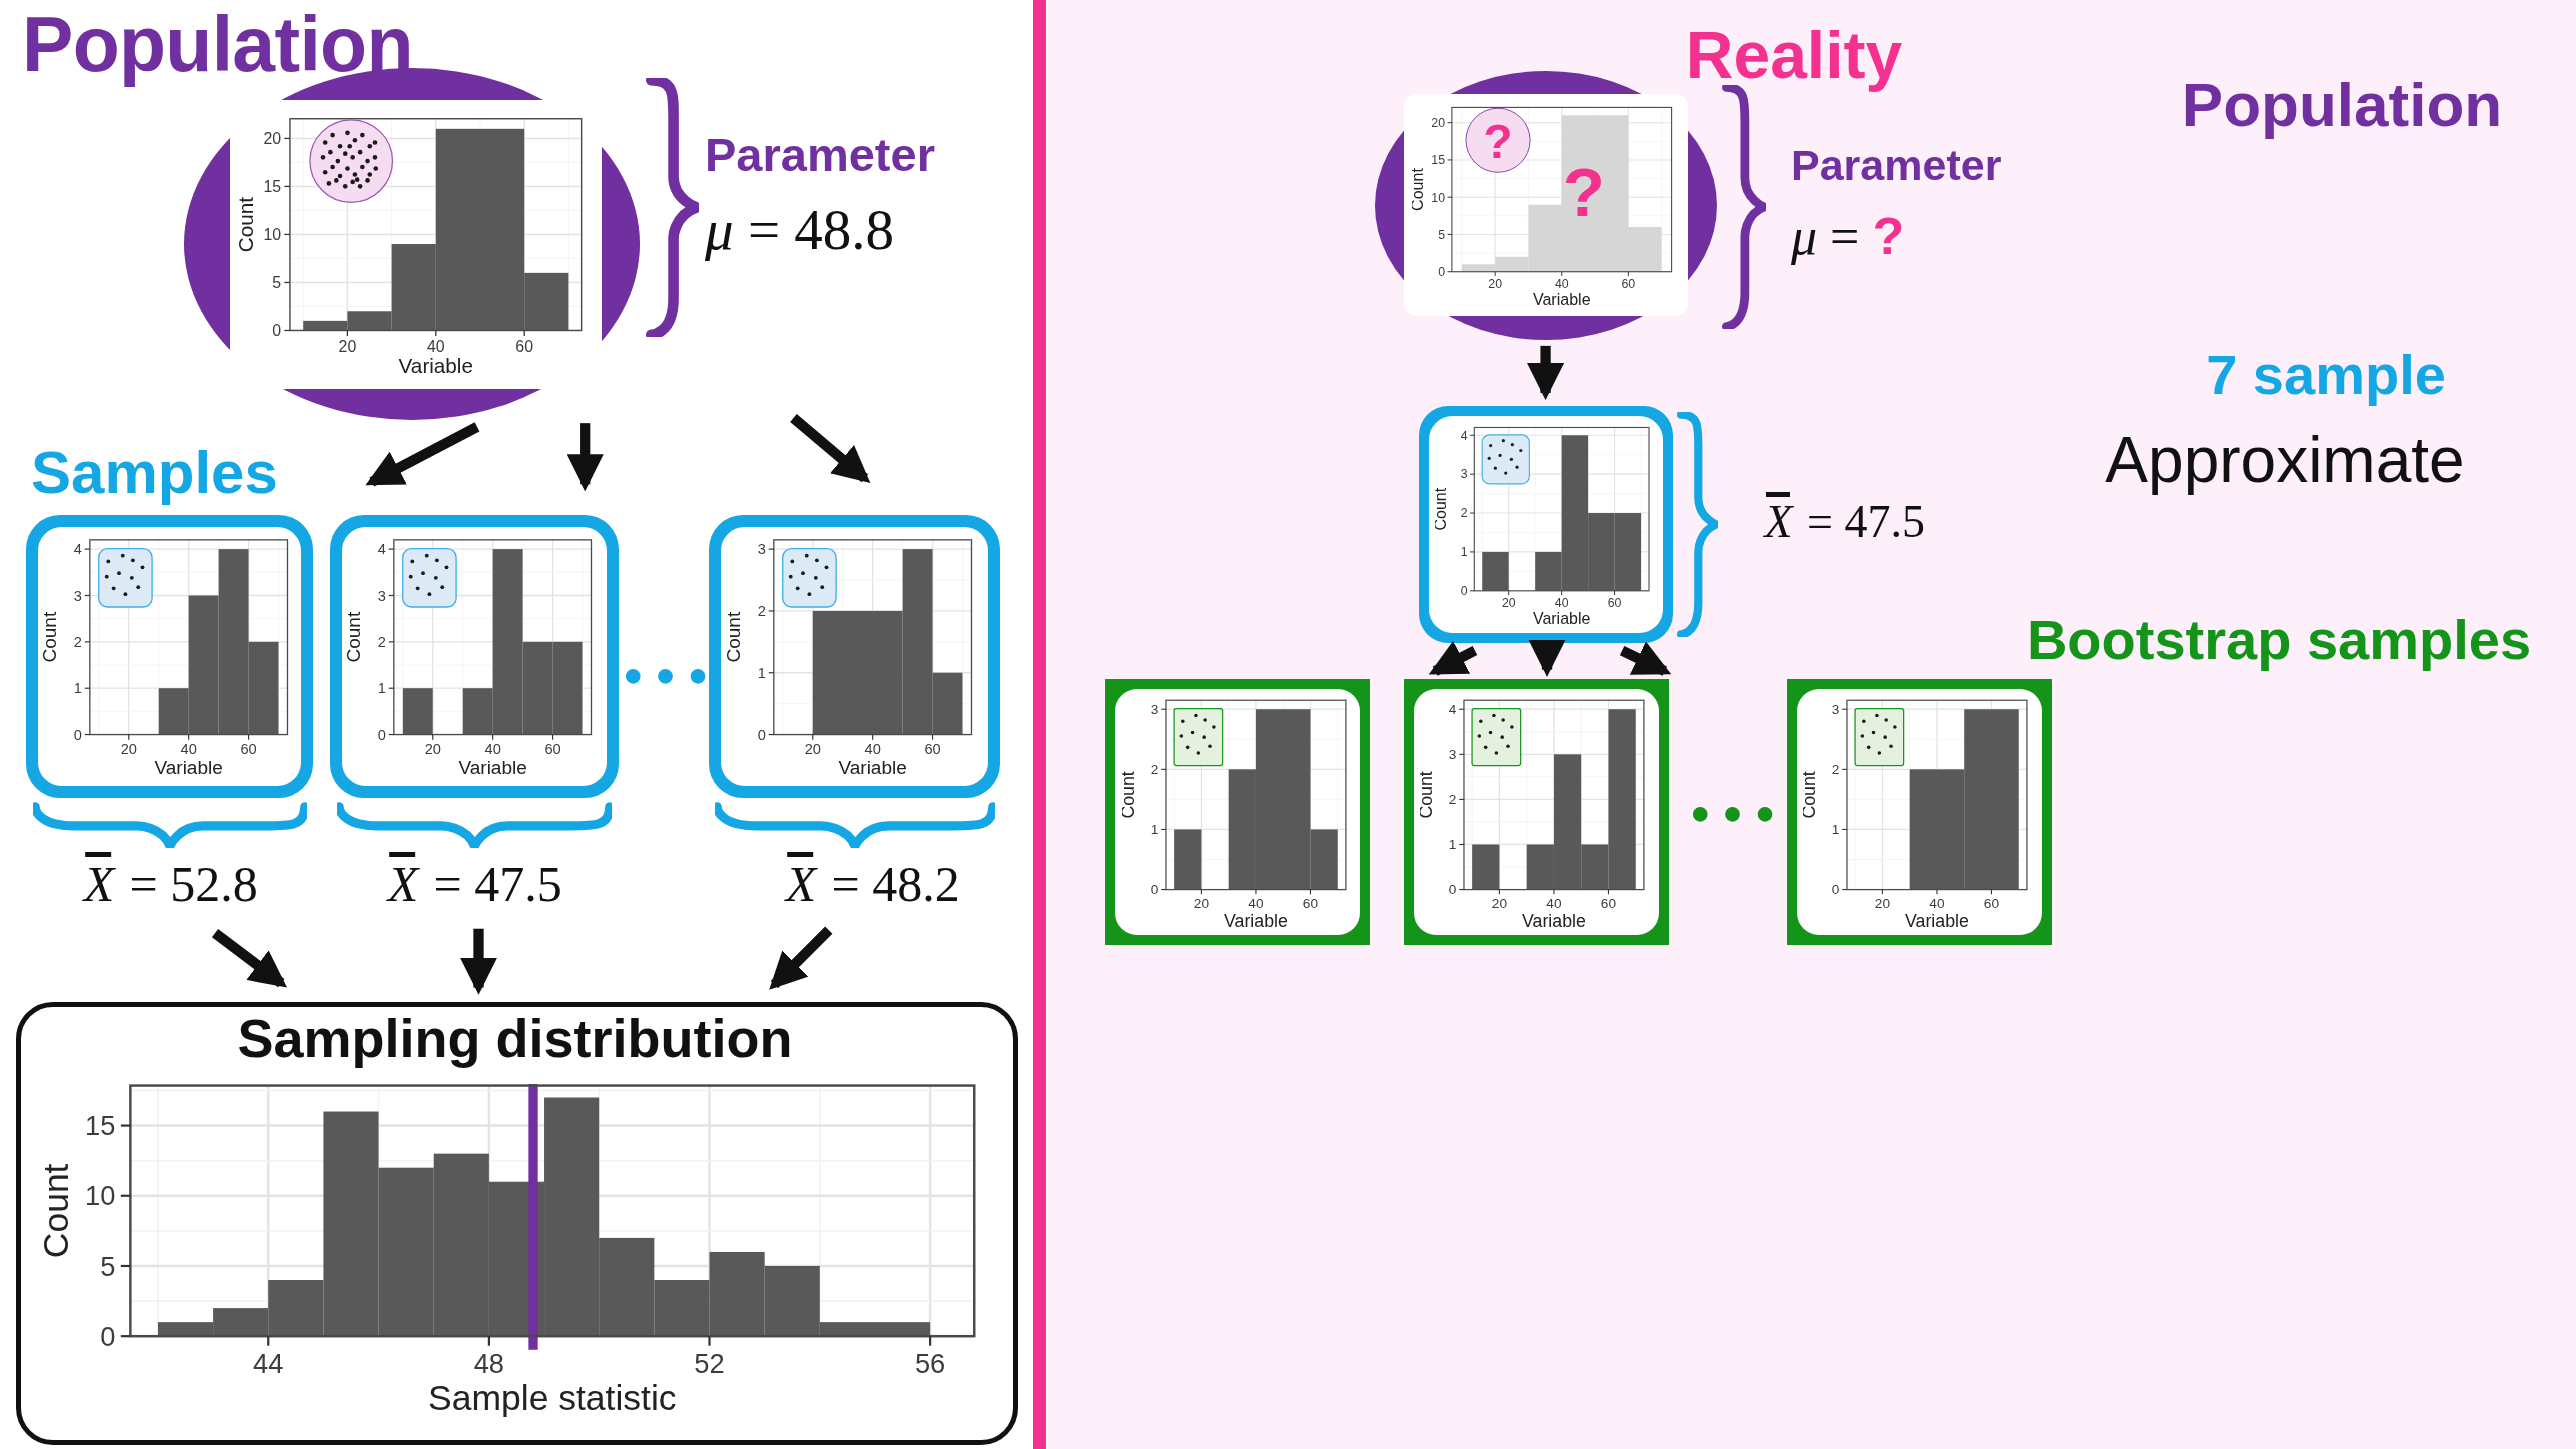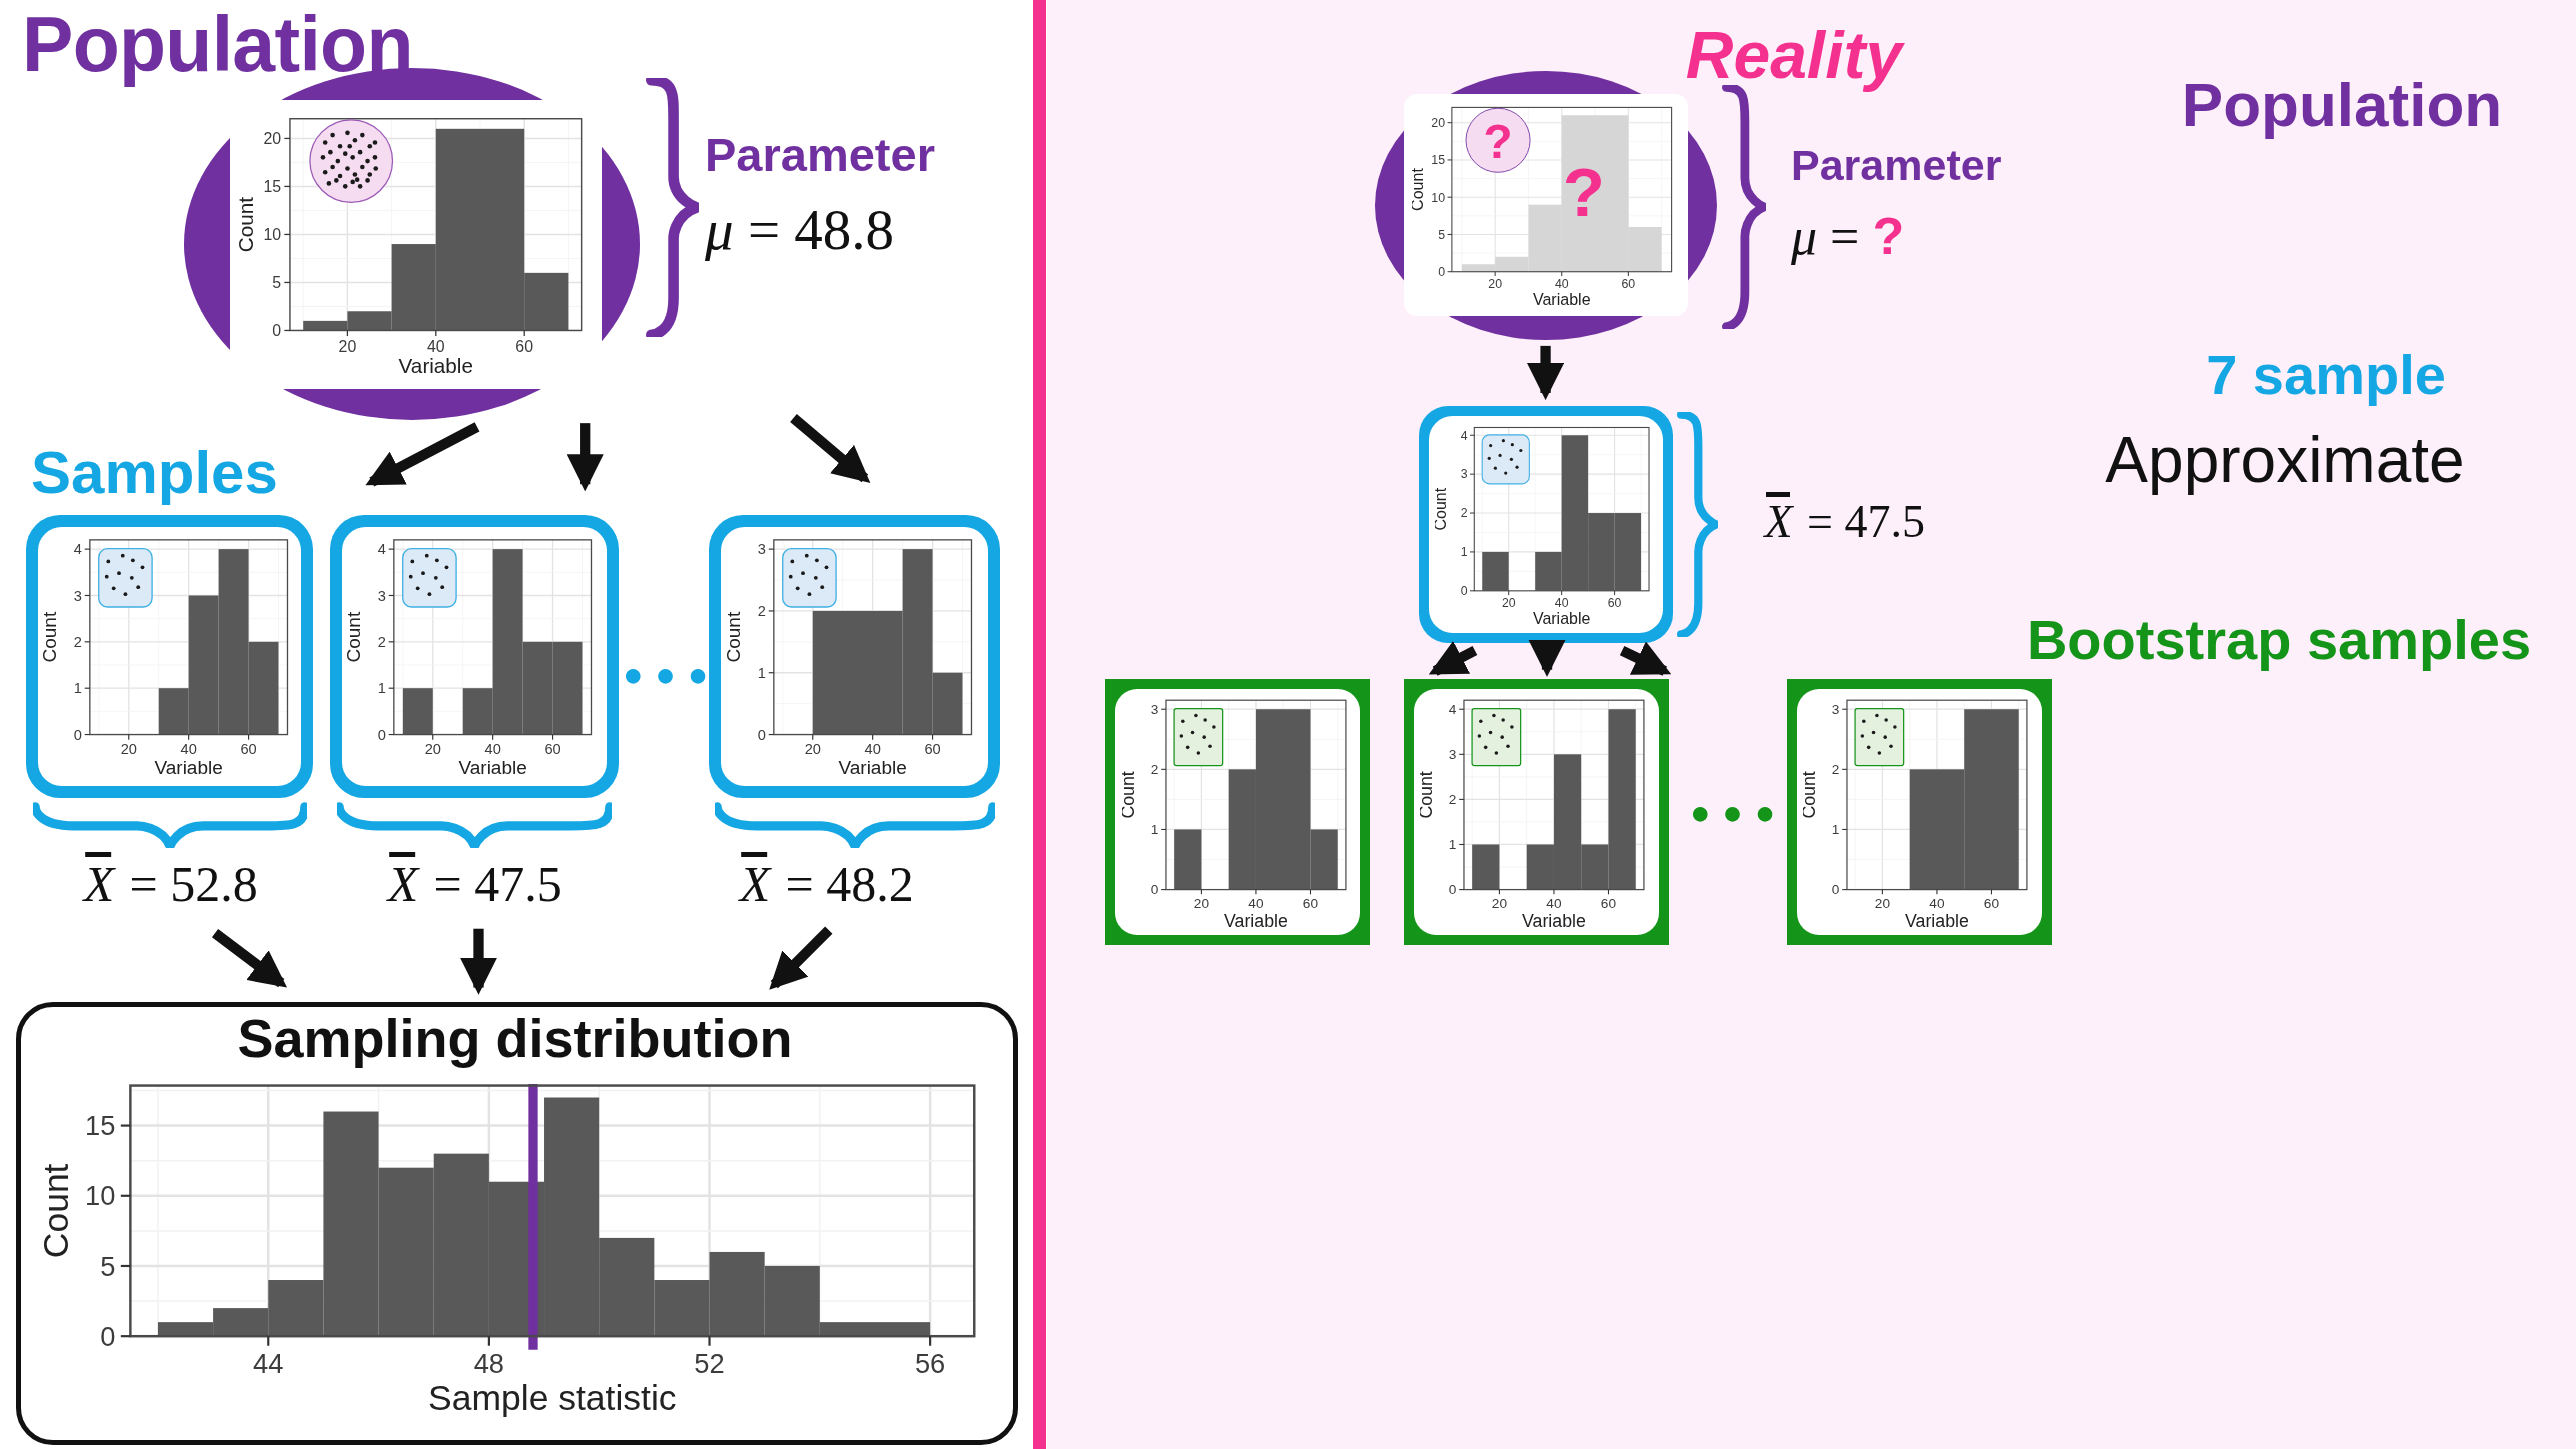--- a/index.html
+++ b/index.html
@@ -362,21 +362,21 @@
   <div class="abs ctr eq eq-xbar" style="left:170px;top:855px;">
     <span class="xsym">X</span>
     <span>=</span>
     <span>52.8</span>
   </div>
   <div class="abs ctr eq eq-xbar" style="left:474px;top:855px;">
     <span class="xsym">X</span>
     <span>=</span>
     <span>47.5</span>
   </div>
-  <div class="abs ctr eq eq-xbar" style="left:826px;top:855px;">
+  <div class="abs ctr eq eq-xbar" style="left:872px;top:855px;">
     <span class="xsym">X</span>
     <span>=</span>
     <span>48.2</span>
   </div>
 
   <div class="samp-box" style="left:16px;top:1002px;width:992px;height:433px;"></div>
   <div class="abs ctr t-sampdist" style="left:515px;top:1011px;">Sampling distribution</div>
   <div class="chart" style="left:43px;top:1069px;width:949px;height:352px;">
       <svg viewBox="0 0 1290 478" width="949" height="352">
         <rect x="118.76894117647059" y="22.269176470588235" width="1147.1061176470587" height="340.67341176470586" fill="#ffffff"></rect>
@@ -425,21 +425,21 @@
         <text x="98.3555294117647" y="280.50621519195914" text-anchor="end" font-size="37.11529411764706" fill="#3c3c3c" font-family="Liberation Sans, sans-serif">5</text>
         <line x1="105.77858823529412" y1="172.0891362662712" x2="118.76894117647059" y2="172.0891362662712" stroke="#333" stroke-width="2.969223529411765"></line>
         <text x="98.3555294117647" y="185.07948920744766" text-anchor="end" font-size="37.11529411764706" fill="#3c3c3c" font-family="Liberation Sans, sans-serif">10</text>
         <line x1="105.77858823529412" y1="76.66241028175979" x2="118.76894117647059" y2="76.66241028175979" stroke="#333" stroke-width="2.969223529411765"></line>
         <text x="98.3555294117647" y="89.65276322293626" text-anchor="end" font-size="37.11529411764706" fill="#3c3c3c" font-family="Liberation Sans, sans-serif">15</text>
         <text x="692.3219999999999" y="463.1538823529412" text-anchor="middle" font-size="48.24988235294118" fill="#222" font-family="Liberation Sans, sans-serif">Sample statistic</text>
         <text x="33.40376470588235" y="192.60588235294117" text-anchor="middle" font-size="48.24988235294118" fill="#222" font-family="Liberation Sans, sans-serif" transform="rotate(-90 33.40376470588235 192.60588235294117)">Count</text>
       </svg>
     </div>
 
-  <div class="abs ctr t-reality pink" style="left:1794px;top:22px;font-style:italic;">Reality</div>
+  <div class="abs ctr t-reality pink" style="left:1794px;top:22px;">Reality</div>
   <div class="abs ctr t-pop-right purple" style="left:2342px;top:74px;">Population</div>
 
   <div class="ellipse" style="left:1375px;top:71px;width:342px;height:269px;"></div>
   <div class="card" style="left:1404px;top:94px;width:284px;height:222px;border-radius:13.2px;"></div>
   <div class="chart" style="left:1412px;top:100px;width:268px;height:210px;">
       <svg viewBox="0 0 364 286" width="268" height="210">
         <rect x="53.83529411764706" y="10.094117647058823" width="299.2294117647059" height="223.75294117647056" fill="#ffffff"></rect>
         <line x1="67.43663101604278" y1="10.094117647058823" x2="67.43663101604278" y2="233.84705882352938" stroke="#F2F2F2" stroke-width="0.9252941176470589"></line>
         <line x1="112.77442067736186" y1="10.094117647058823" x2="112.77442067736186" y2="233.84705882352938" stroke="#E3E3E3" stroke-width="1.5141176470588236"></line>
         <line x1="158.11221033868094" y1="10.094117647058823" x2="158.11221033868094" y2="233.84705882352938" stroke="#F2F2F2" stroke-width="0.9252941176470589"></line>

